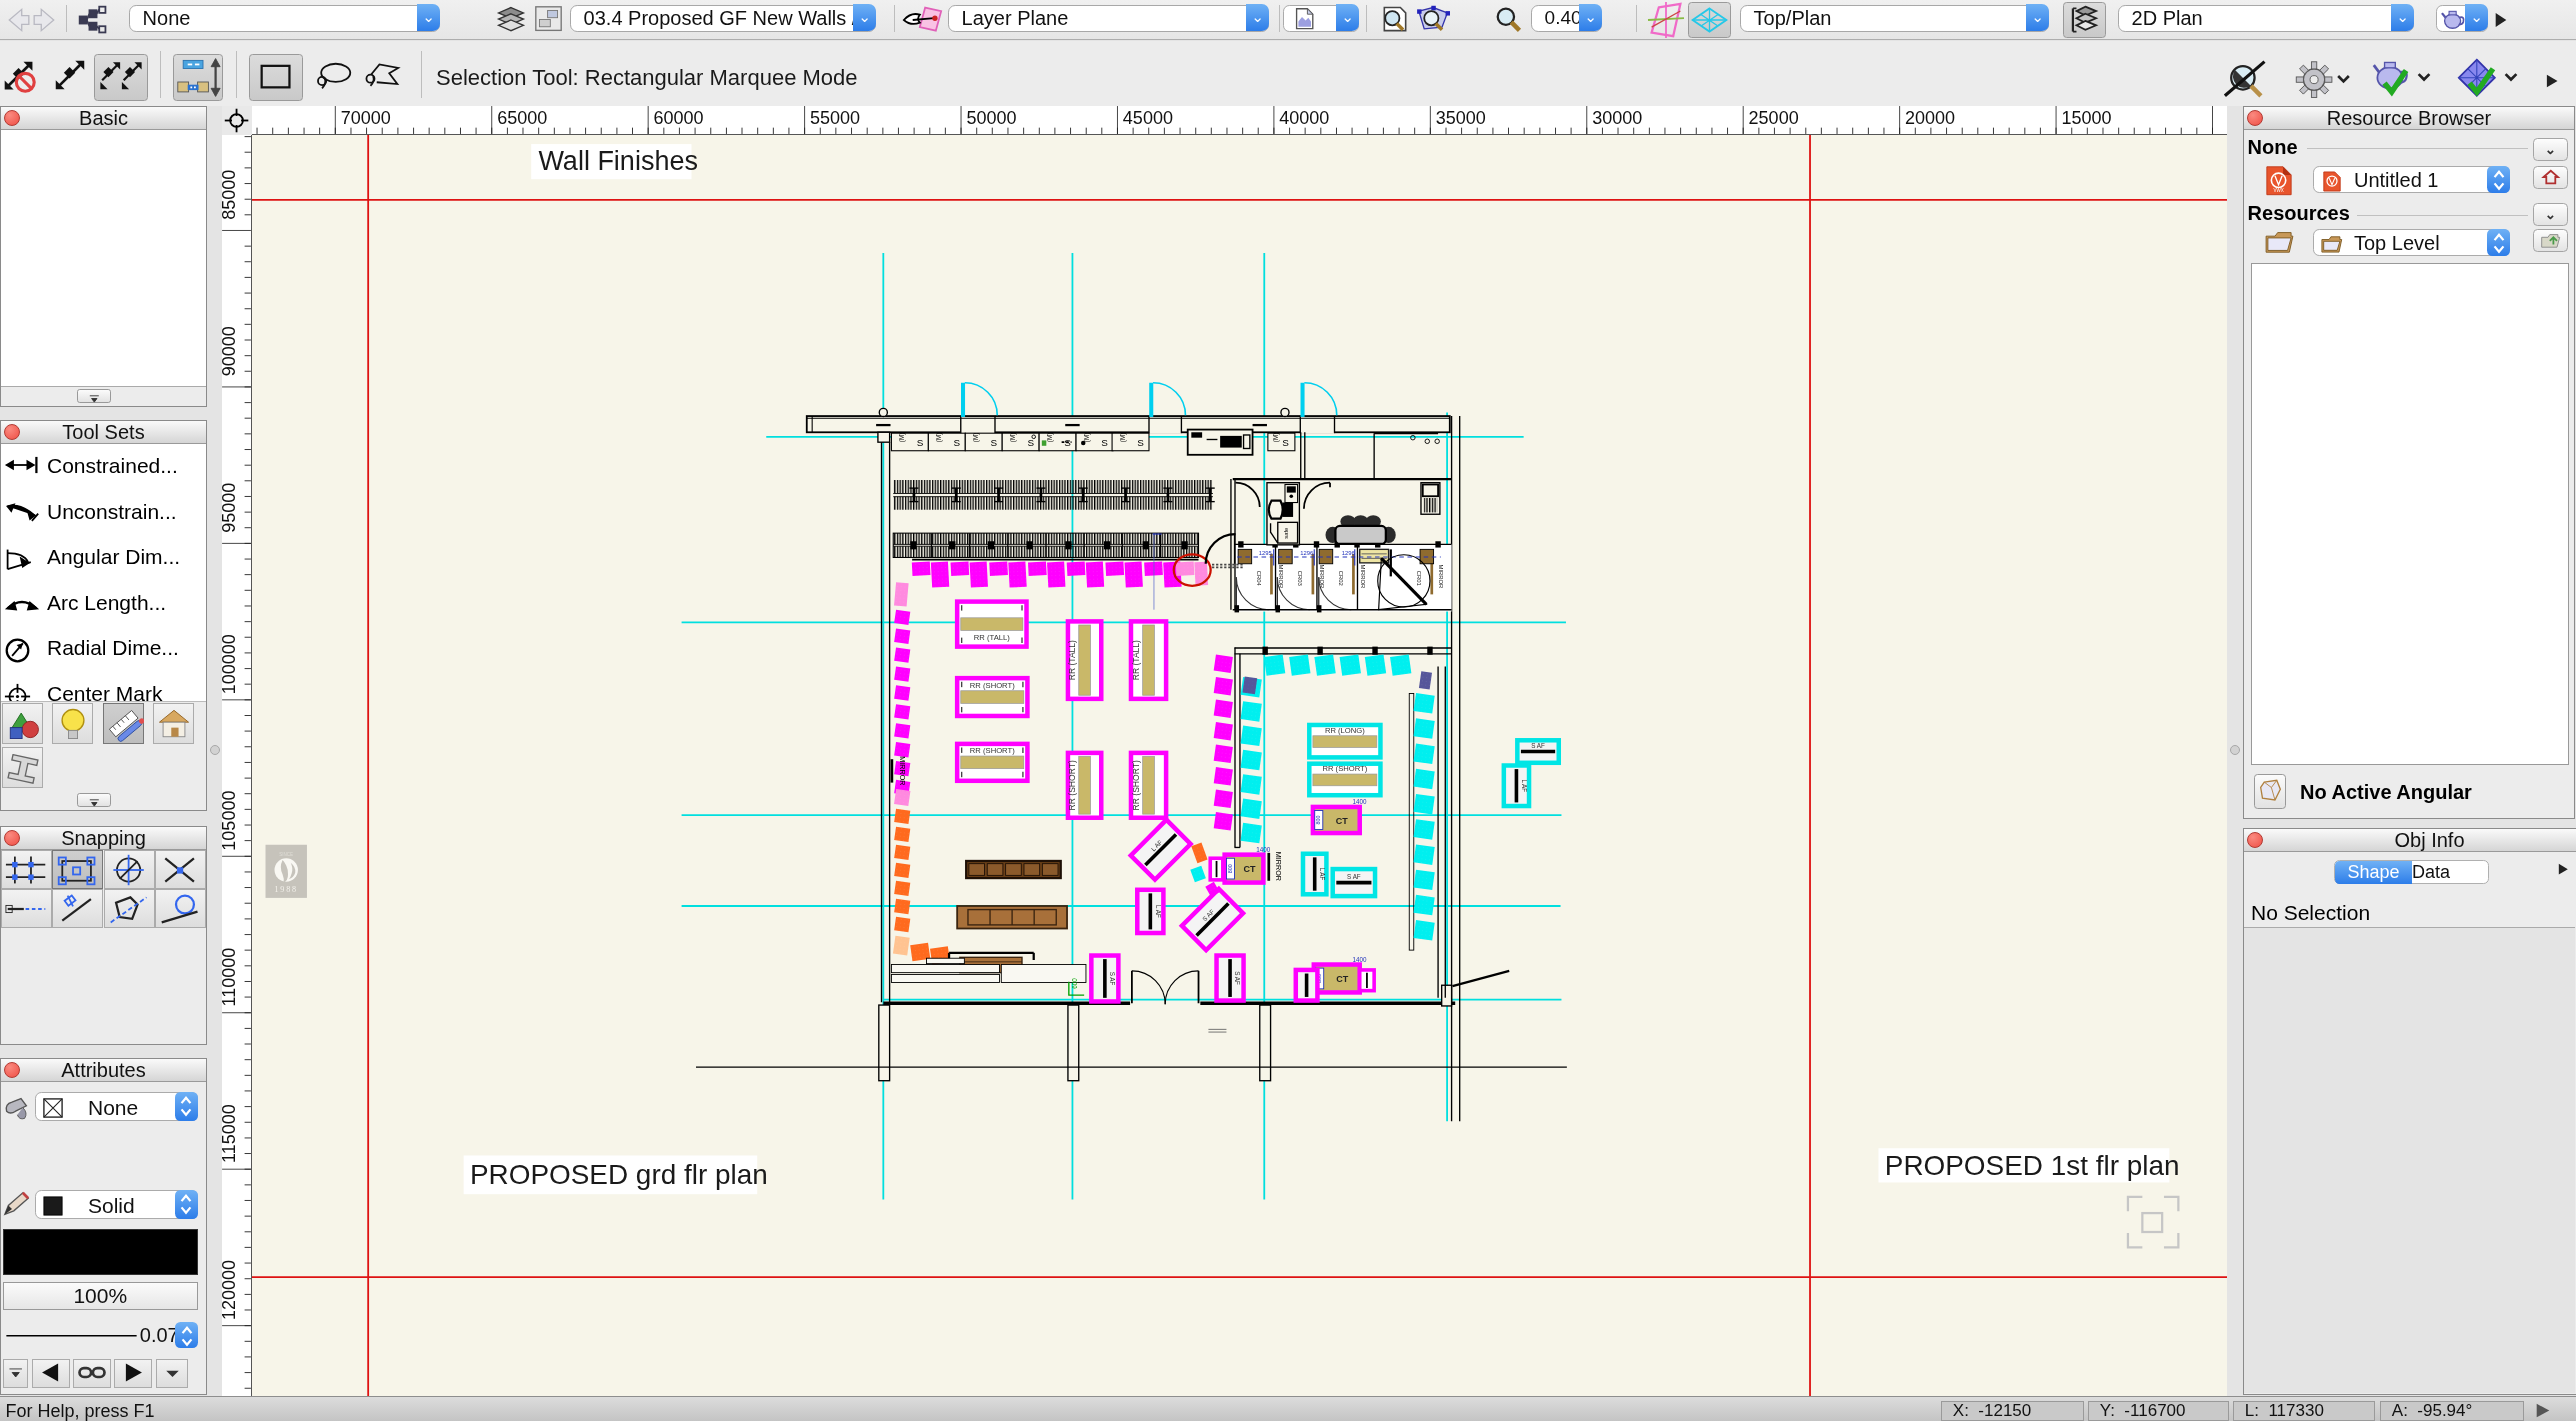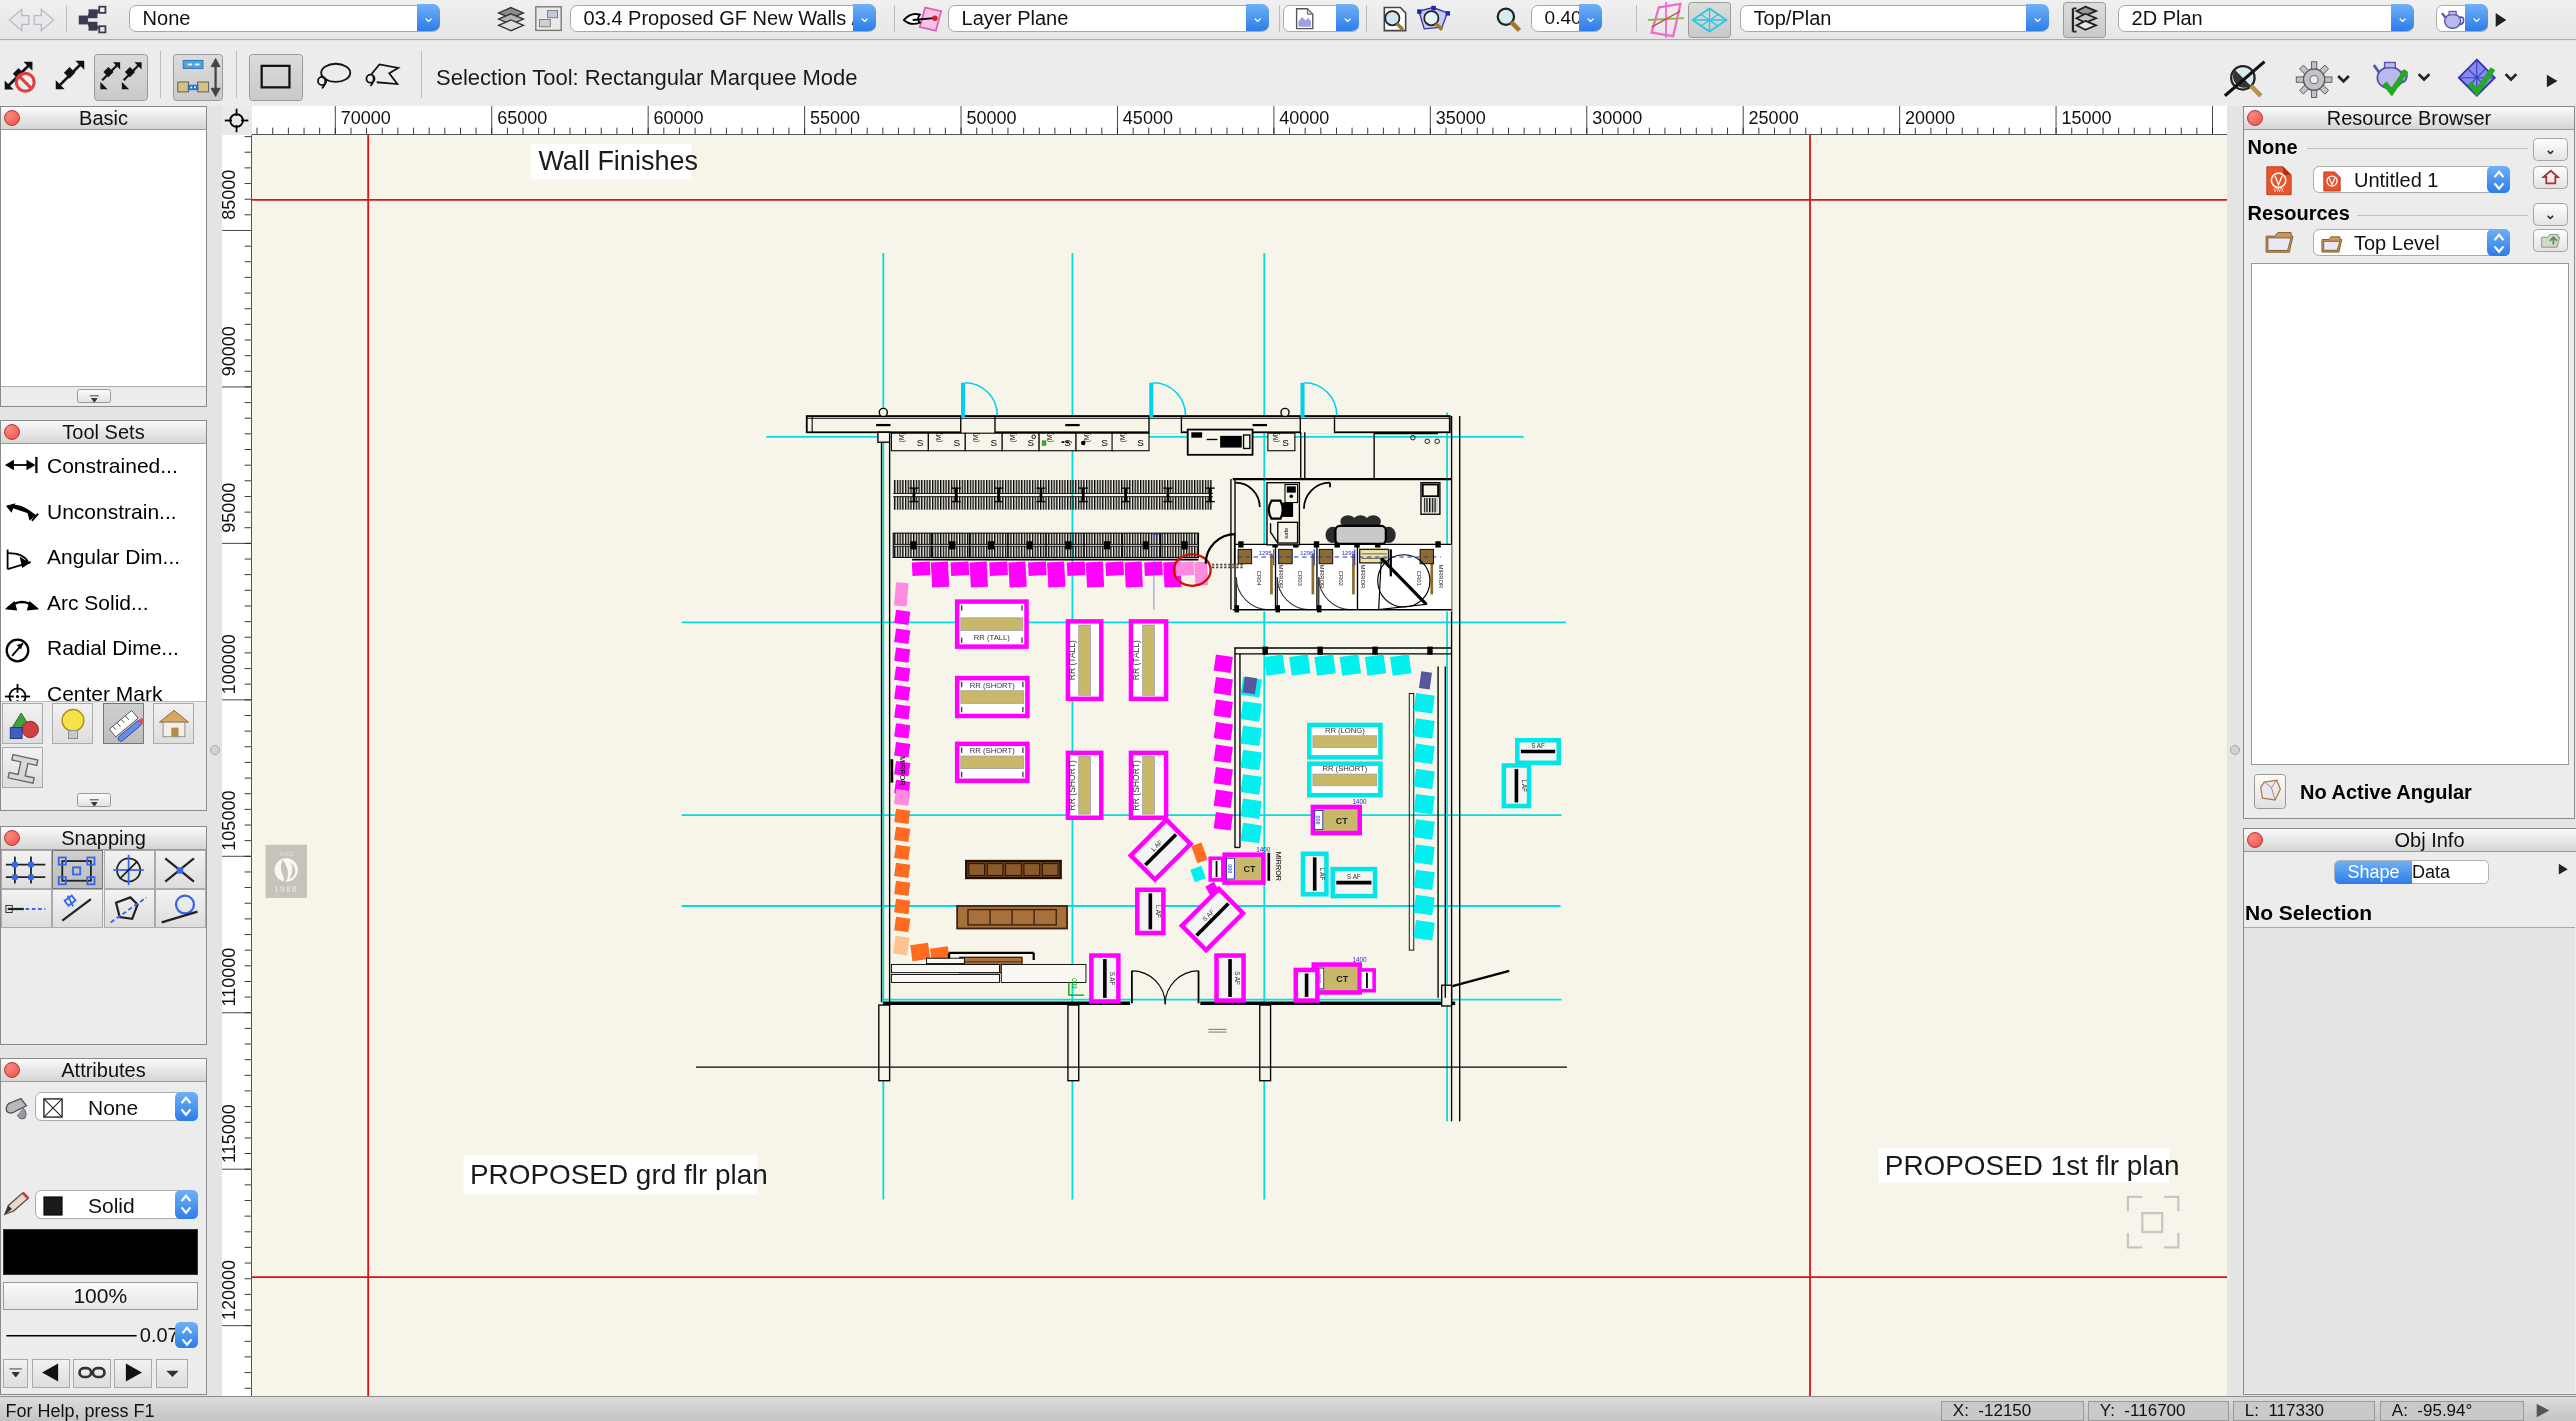--- a/index.html
+++ b/index.html
@@ -1010,21 +1010,21 @@
         </g>
       </svg></div>
     <div class="titem" style="top:124px">Angular Dim...</div>
     <div class="abs" style="left:2.7px;top:171px"><svg width="36" height="20" viewBox="0 0 40 22">
         <g stroke="#000" stroke-width="2.5" fill="#000">
           <path d="M4 18 Q 20 4 36 18" fill="none"></path>
           <path d="M4 18 L11 12 L13 19 Z"></path>
           <path d="M36 18 L29 12 L27 19 Z"></path>
         </g>
       </svg></div>
-    <div class="titem" style="top:170px">Arc Solid...</div>
+    <div class="titem" style="top:170px">Arc Length...</div>
     <div class="abs" style="left:2.7px;top:216px"><svg width="27" height="27" viewBox="0 0 30 30">
         <circle cx="15" cy="15" r="12" fill="none" stroke="#000" stroke-width="2.5"></circle>
         <line x1="9" y1="21" x2="21" y2="7" stroke="#000" stroke-width="2"></line>
         <path d="M21 7 L14 9 L19 14 Z" fill="#000"></path>
       </svg></div>
     <div class="titem" style="top:215px">Radial Dime...</div>
     <div class="abs" style="left:2.7px;top:262px"><svg width="27" height="27" viewBox="0 0 30 30">
         <circle cx="15" cy="15" r="9" fill="none" stroke="#000" stroke-width="2"></circle>
         <line x1="15" y1="1" x2="15" y2="11" stroke="#000" stroke-width="2"></line>
         <line x1="15" y1="19" x2="15" y2="29" stroke="#000" stroke-width="2"></line>
@@ -1250,21 +1250,21 @@
 </div>
 <div class="pal" style="left:2243px;width:373px;top:828px;height:567px">
     <div class="palh"><span class="rdot"></span>Obj Info</div>
 <div class="abs" style="left:90px;top:31px;width:155px;height:24px;border:0.9px solid #B0B0B0;border-radius:5.4px;background:#fff">
 <div class="abs" style="left:0;top:0;width:77px;height:22.5px;background:linear-gradient(#6FB1F5,#2D7DE9);border-radius:4.5px 0 0 4.5px;color:#fff;text-align:center;font-size:18px;line-height:22.5px">Shape</div>
 <div class="abs" style="left:77px;top:0;width:76px;height:22.5px;color:#111;text-align:left;font-size:18px;line-height:22.5px">Data</div>
     </div>
 <svg class="abs" style="left:313px;top:33px" width="12.6" height="14.4" viewBox="0 0 14 16">
       <path d="M2 2 L12 8 L2 14 Z" fill="#222"></path>
     </svg>
-<div class="abs" style="left:1px;top:72px;font-size:21px;font-weight:bold;color:#000">No Selection</div>
+<div class="abs" style="left:7px;top:72px;font-size:21px;font-weight:normal;color:#000">No Selection</div>
 <div class="abs" style="left:0px;top:98px;width:331px;height:466px;background:#E4E4E4;border-top:0.9px solid #AAA"></div>
 </div>
 <div class="abs" style="left:0;top:1396px;width:2576px;height:25px;background:linear-gradient(#DCDCDC,#C4C4C4);border-top:0.9px solid #8E8E8E">
 <div class="abs" style="left:5.4px;top:3.6px;font-size:18px;color:#111">For Help, press F1</div>
 <div class="statbox" style="left:1941px;width:143px">X:&nbsp; -12150</div>
 <div class="statbox" style="left:2088px;width:141px">Y:&nbsp; -116700</div>
 <div class="statbox" style="left:2233px;width:142px">L:&nbsp; 117330</div>
 <div class="statbox" style="left:2380px;width:144px">A:&nbsp; -95.94°</div>
 <svg class="abs" style="left:2533px;top:4.5px" width="20" height="18" viewBox="0 0 22 20">
       <path d="M4 2 L18 9.5 L4 17 Z" fill="#555"></path>

